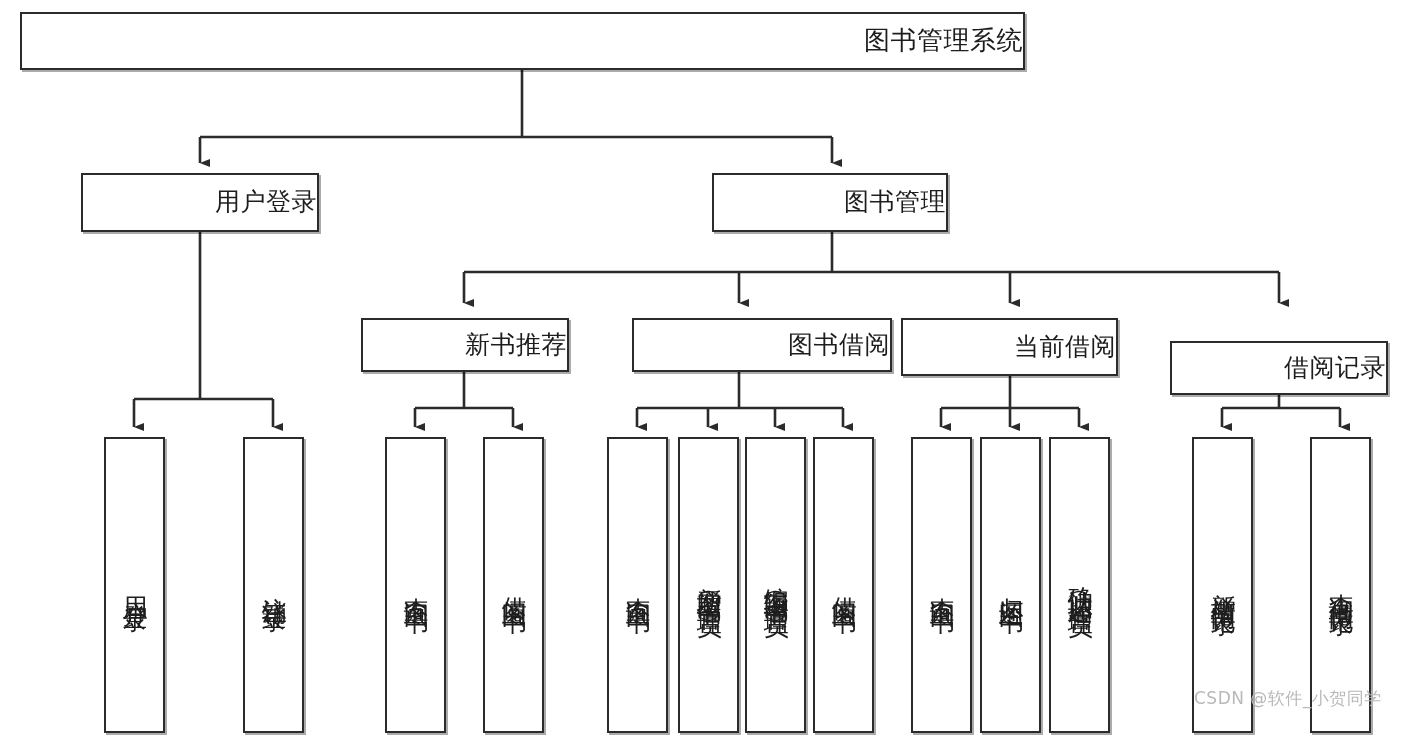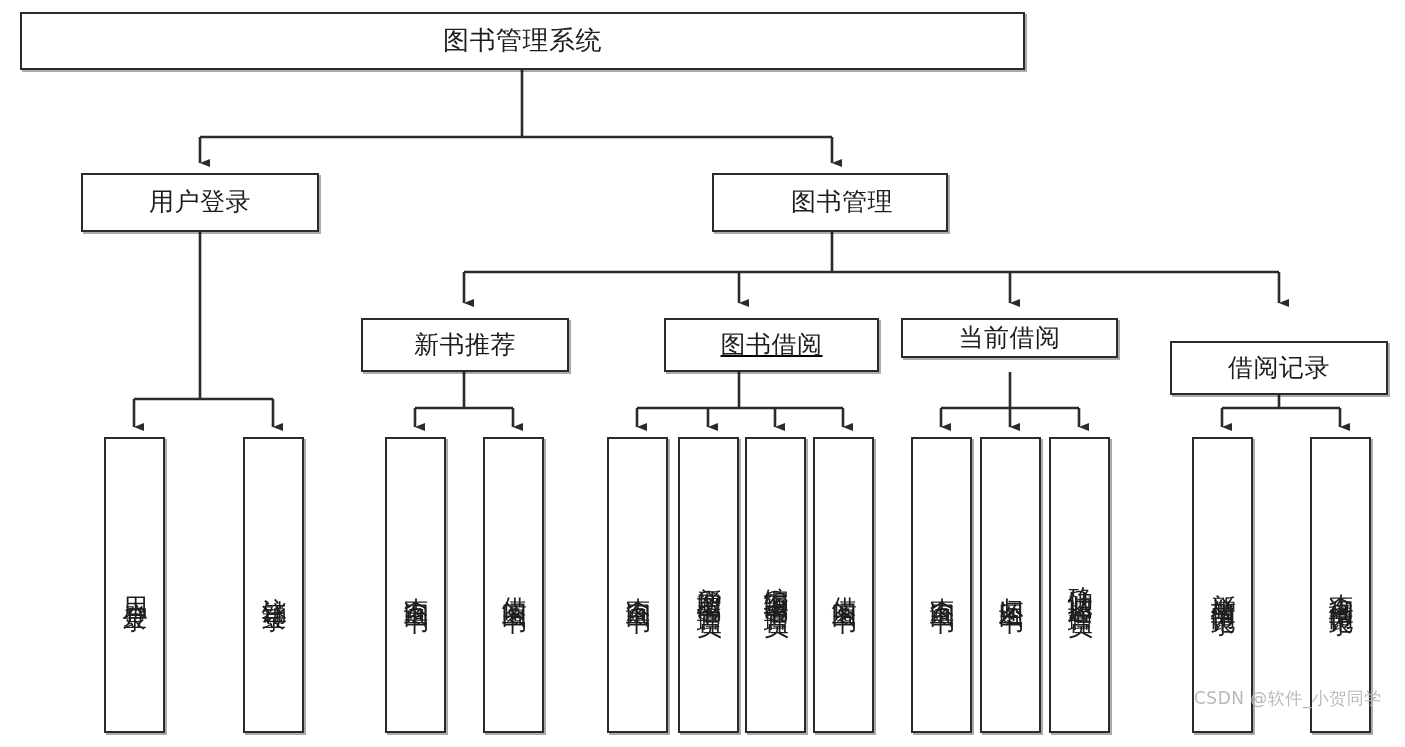--- a/index.html
+++ b/index.html
@@ -27,21 +27,21 @@
     pointer-events: none;
   }
   .node {
     position: absolute;
     box-sizing: border-box;
     border: 2px solid #2b2b2b;
     background: #ffffff;
     box-shadow: 2px 2px 0 rgba(0,0,0,0.33);
     display: flex;
     align-items: center;
-    justify-content: center;
+    justify-content: flex-end;
     overflow: hidden;
   }
   .node-label {
     color: #1d1d1d;
     line-height: 1.22;
     text-align: center;
     white-space: pre-line;
   }
   
   .node.horiz .node-label {
@@ -135,24 +135,24 @@
   <div class="node horiz" style="left:81px; top:173px; width:238px; height:59px;">
     <span class="node-label">用户登录</span>
   </div>
   <div class="node horiz" style="left:712px; top:173px; width:236px; height:59px;padding-left:24px;">
     <span class="node-label">图书管理</span>
   </div>
 
   <div class="node horiz" style="left:361px; top:318px; width:208px; height:54px;">
     <span class="node-label">新书推荐</span>
   </div>
-  <div class="node horiz" style="left:664px; top:318px; width:215px; height:54px;text-decoration:underline;">
+  <div class="node horiz" style="left:632px; top:318px; width:260px; height:54px;">
     <span class="node-label">图书借阅</span>
   </div>
-  <div class="node horiz" style="left:901px; top:318px; width:217px; height:40px;">
+  <div class="node horiz" style="left:901px; top:318px; width:217px; height:58px;">
     <span class="node-label">当前借阅</span>
   </div>
   <div class="node horiz" style="left:1170px; top:318px; width:218px; height:54px;margin-top:23px;">
     <span class="node-label">借阅记录</span>
   </div>
 
   <div class="node vert" style="left:104px; top:437px; width:61px; height:296px;">
     <span class="node-label">用户登录</span>
   </div>
   <div class="node vert" style="left:243px; top:437px; width:61px; height:296px;">

